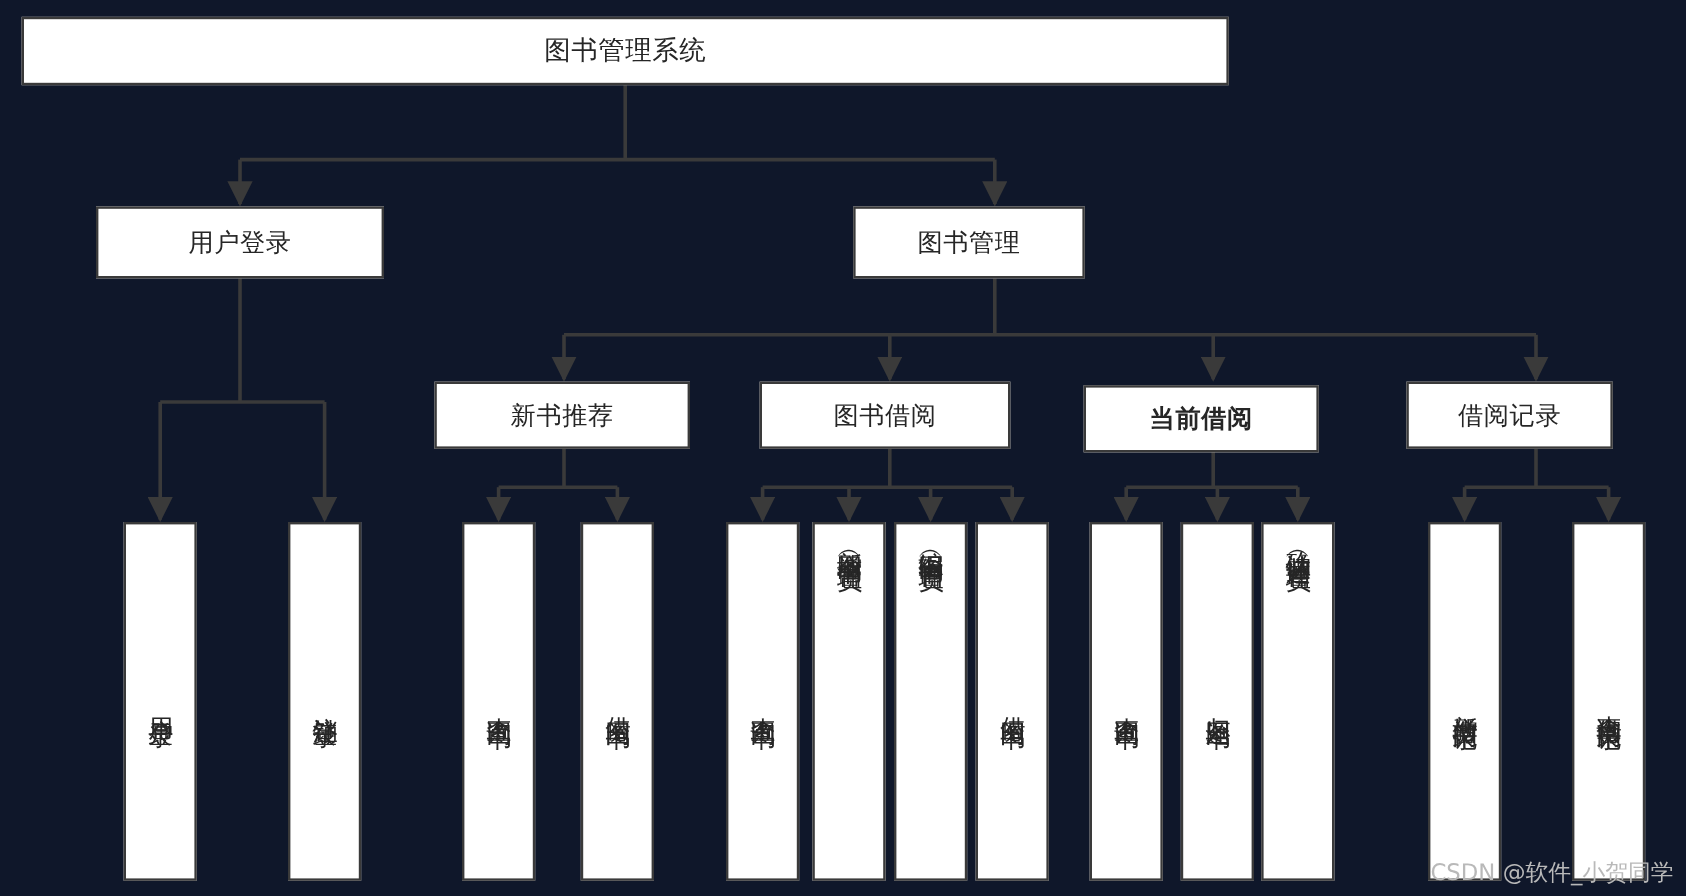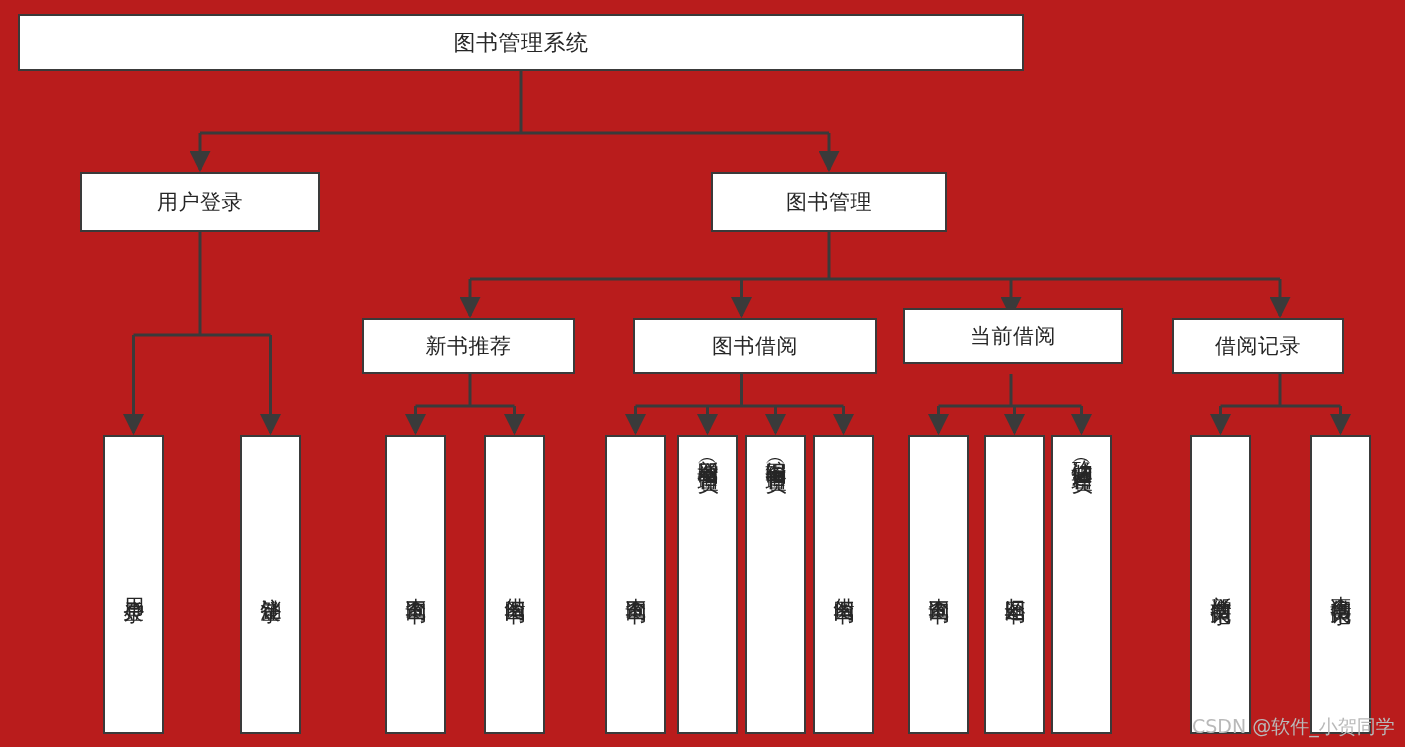--- a/index.html
+++ b/index.html
@@ -8,21 +8,21 @@
     padding: 0;
     background: #ffffff;
   }
   body {
     font-family: "DejaVu Sans", "Liberation Sans", sans-serif;
   }
   #canvas {
     position: relative;
     width: 1405px;
     height: 747px;
-    background: #b91c1c;
+    background: #0f172a;
     overflow: hidden;
   }
   #edges {
     position: absolute;
     left: 0;
     top: 0;
     width: 1405px;
     height: 747px;
   }
   .node {
@@ -125,30 +125,30 @@
       </g>
   </svg>
 
   <div id="node-layer">
       <div class="node horiz root" style="left: 18px; top: 14px; width: 1006px; height: 57px;">
         <span class="label">图书管理系统</span>
       </div>
       <div class="node horiz" style="left: 80px; top: 172px; width: 240px; height: 60px;">
         <span class="label">用户登录</span>
       </div>
-      <div class="node horiz" style="left: 711px; top: 172px; width: 236px; height: 60px;">
+      <div class="node horiz" style="left: 711px; top: 172px; width: 193px; height: 60px;">
         <span class="label">图书管理</span>
       </div>
       <div class="node horiz" style="left: 362px; top: 318px; width: 213px; height: 56px;">
         <span class="label">新书推荐</span>
       </div>
-      <div class="node horiz" style="left: 633px; top: 318px; width: 244px; height: 56px;">
+      <div class="node horiz" style="left: 633px; top: 318px; width: 209px; height: 56px;">
         <span class="label">图书借阅</span>
       </div>
-      <div class="node horiz" style="left: 903px; top: 308px; width: 220px; height: 56px;">
+      <div class="node horiz" style="left: 903px; top: 321px; width: 196px; height: 56px; font-weight: bold;">
         <span class="label">当前借阅</span>
       </div>
       <div class="node horiz" style="left: 1172px; top: 318px; width: 172px; height: 56px;">
         <span class="label">借阅记录</span>
       </div>
       <div class="node vert centered" style="left: 103px; top: 435px; width: 61px; height: 299px;">
         <span class="label">用户登录</span>
       </div>
       <div class="node vert centered" style="left: 240px; top: 435px; width: 61px; height: 299px;">
         <span class="label">注销登录</span>

